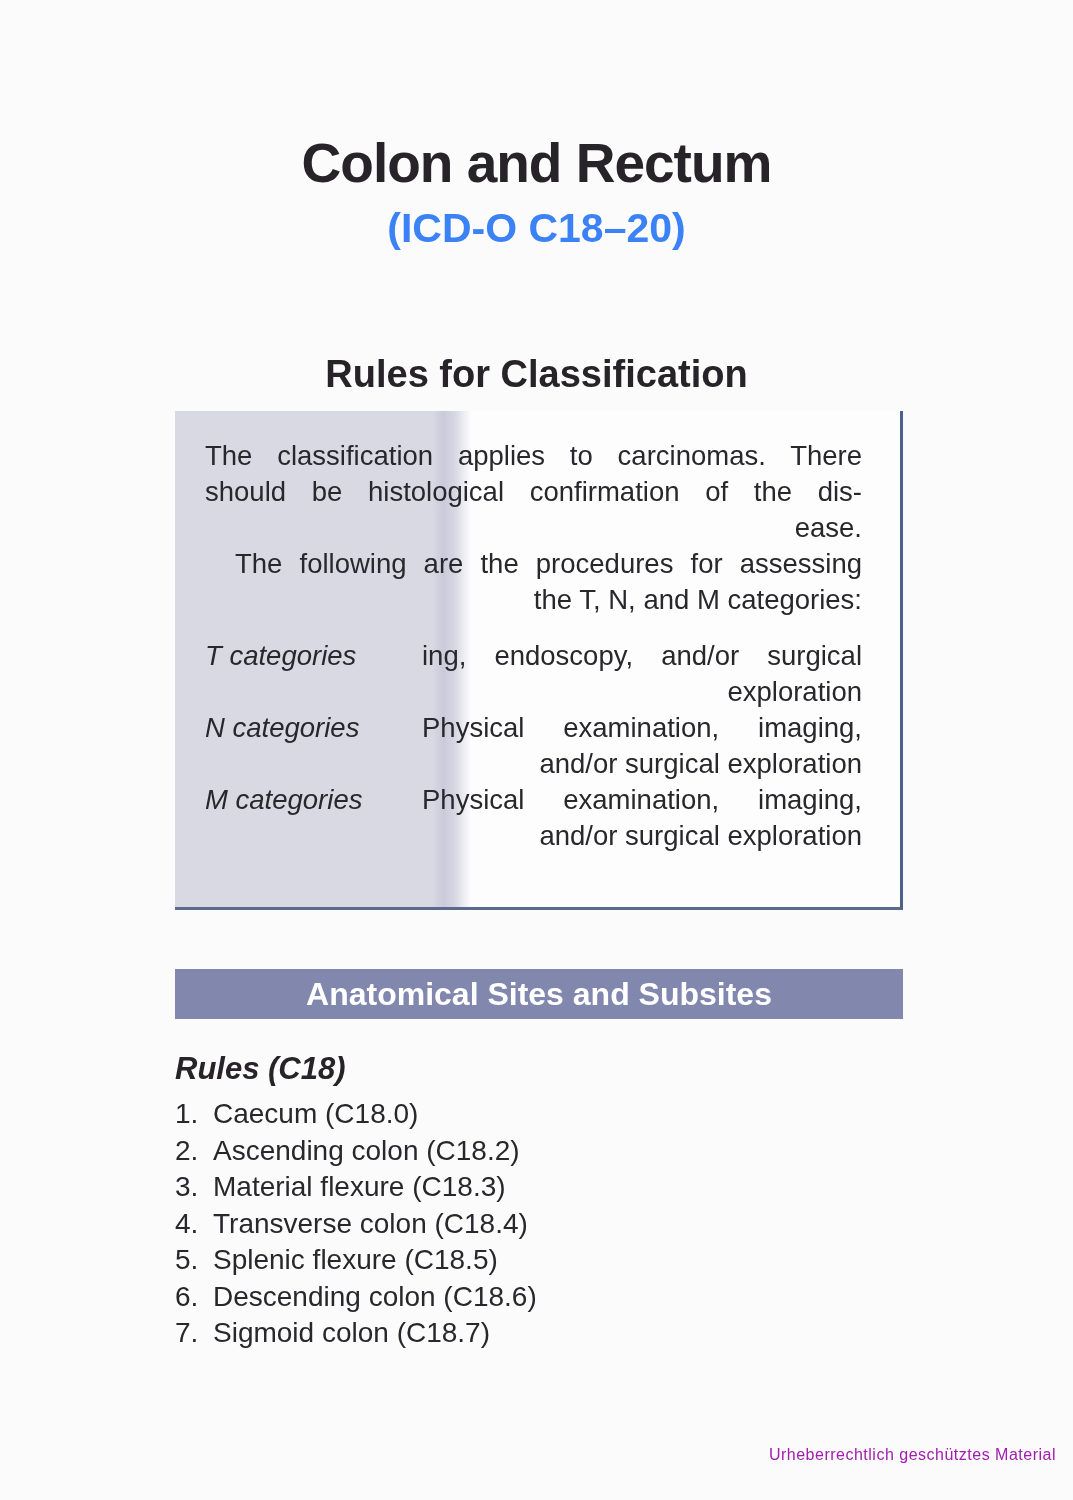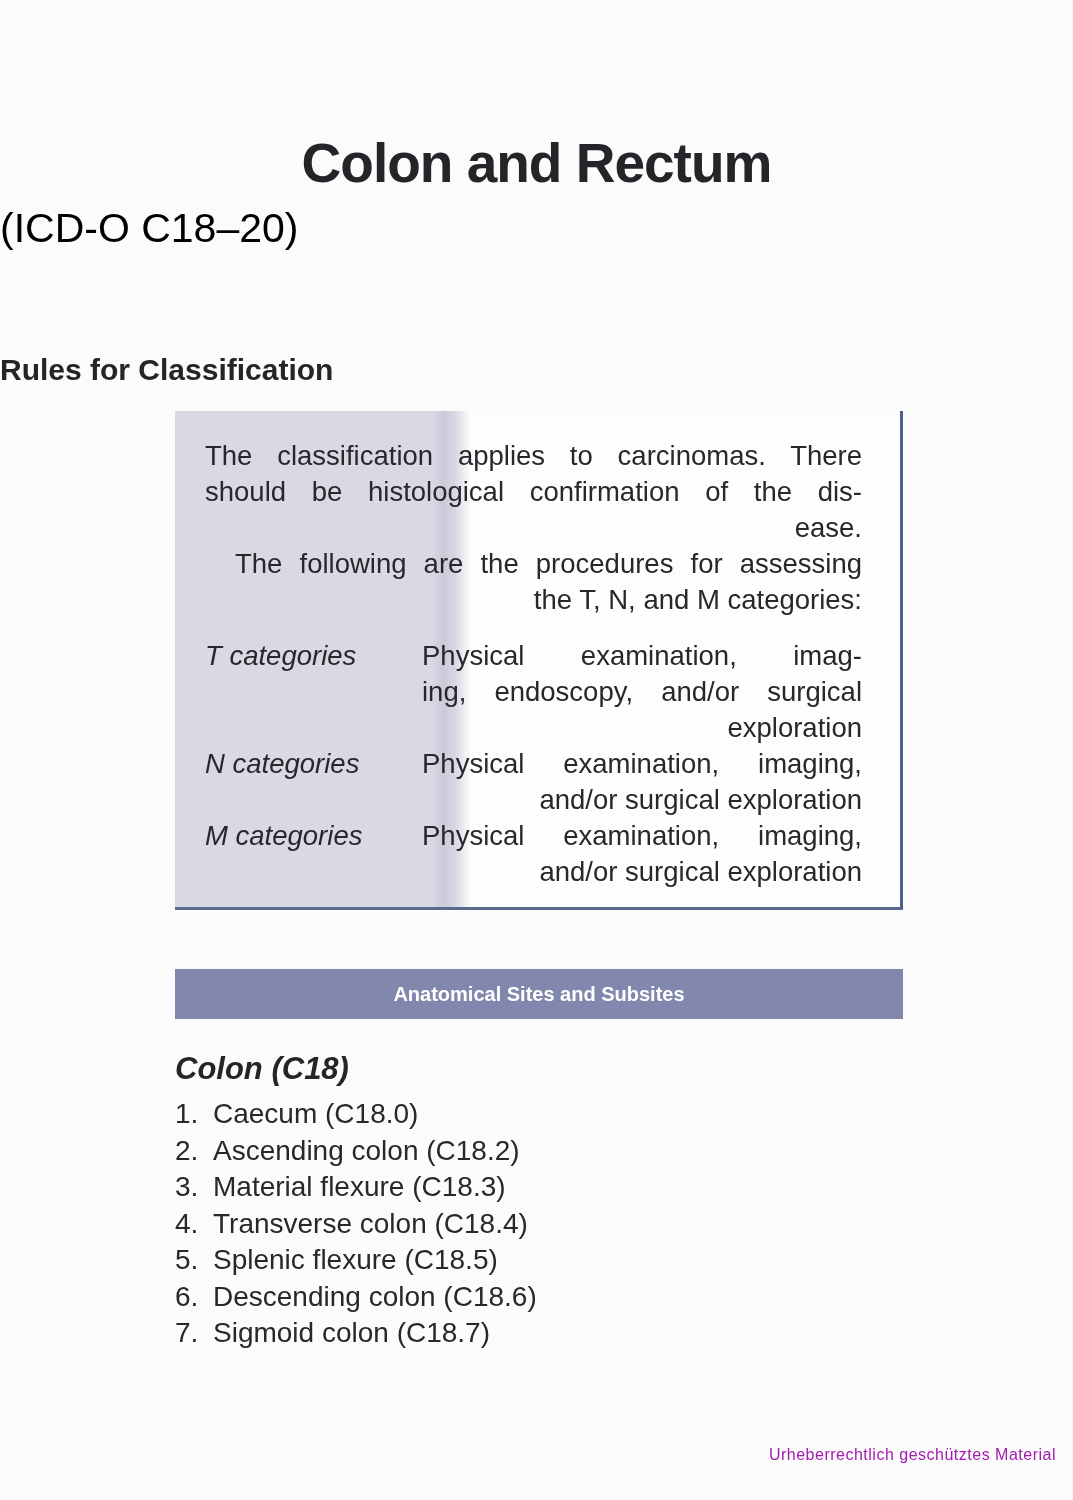--- a/index.html
+++ b/index.html
@@ -21,29 +21,30 @@
     top: 131px; left: 0; width: 100%;
     text-align: center;
     font-size: 55px;
     font-weight: 700;
     letter-spacing: -1px;
     color: #262428;
   }
   .page-subtitle {
     position: absolute;
     top: 205px; left: 0; width: 100%;
+    text-align: center;
     font-size: 41px;
-    font-weight: 400;
-    color: #000000;
+    font-weight: 700;
+    color: #3b82f6;
   }
   .rules-heading {
     position: absolute;
     top: 353px; left: 0; width: 100%;
-    text-align: left;
-    font-size: 30px;
+    text-align: center;
+    font-size: 38px;
     font-weight: 700;
     color: #262428;
   }
   .rules-box {
     position: absolute;
     left: 175px; top: 411px;
     width: 728px; height: 499px;
     border-right: 3px solid #4d6088;
     border-bottom: 3px solid #5a6a8d;
     background:
@@ -65,21 +66,21 @@
     width: 217px;
     font-style: italic;
   }
   .cat-desc { flex: 1; min-width: 0; }
   .sites-banner {
     position: absolute;
     left: 175px; top: 969px;
     width: 728px; height: 50px;
     background: #8287ae;
     color: #ffffff;
-    font-size: 20px;
+    font-size: 32px;
     font-weight: 700;
     display: flex;
     align-items: center;
     justify-content: center;
   }
   .sites-section {
     position: absolute;
     left: 175px; top: 1051px;
     width: 660px;
   }
@@ -124,21 +125,20 @@
     </div>
     <div>
       <div class="jline indented">The following are the procedures for assessing</div>
       <div class="lline">the T, N, and M categories:</div>
     </div>
 
     <div class="cat-rows">
       <div class="cat-row">
         <div class="cat-label">T categories</div>
         <div class="cat-desc">
-          <div class="jline">Physical examination, imag-</div>
           <div class="jline">ing, endoscopy, and/or surgical</div>
           <div class="lline">exploration</div>
         </div>
       </div>
       <div class="cat-row">
         <div class="cat-label">N categories</div>
         <div class="cat-desc">
           <div class="jline">Physical examination, imaging,</div>
           <div class="lline">and/or surgical exploration</div>
         </div>
@@ -151,21 +151,21 @@
         </div>
       </div>
     </div>
   </div>
 
   <div class="sites-banner">
     <span>Anatomical Sites and Subsites</span>
   </div>
 
   <div class="sites-section">
-    <div class="sites-heading">Colon (C18)</div>
+    <div class="sites-heading">Rules (C18)</div>
     <div>
       <div class="site-item">
         <span class="site-num">1.</span>
         <span class="site-label">Caecum (C18.0)</span>
       </div>
       <div class="site-item">
         <span class="site-num">2.</span>
         <span class="site-label">Ascending colon (C18.2)</span>
       </div>
       <div class="site-item">

